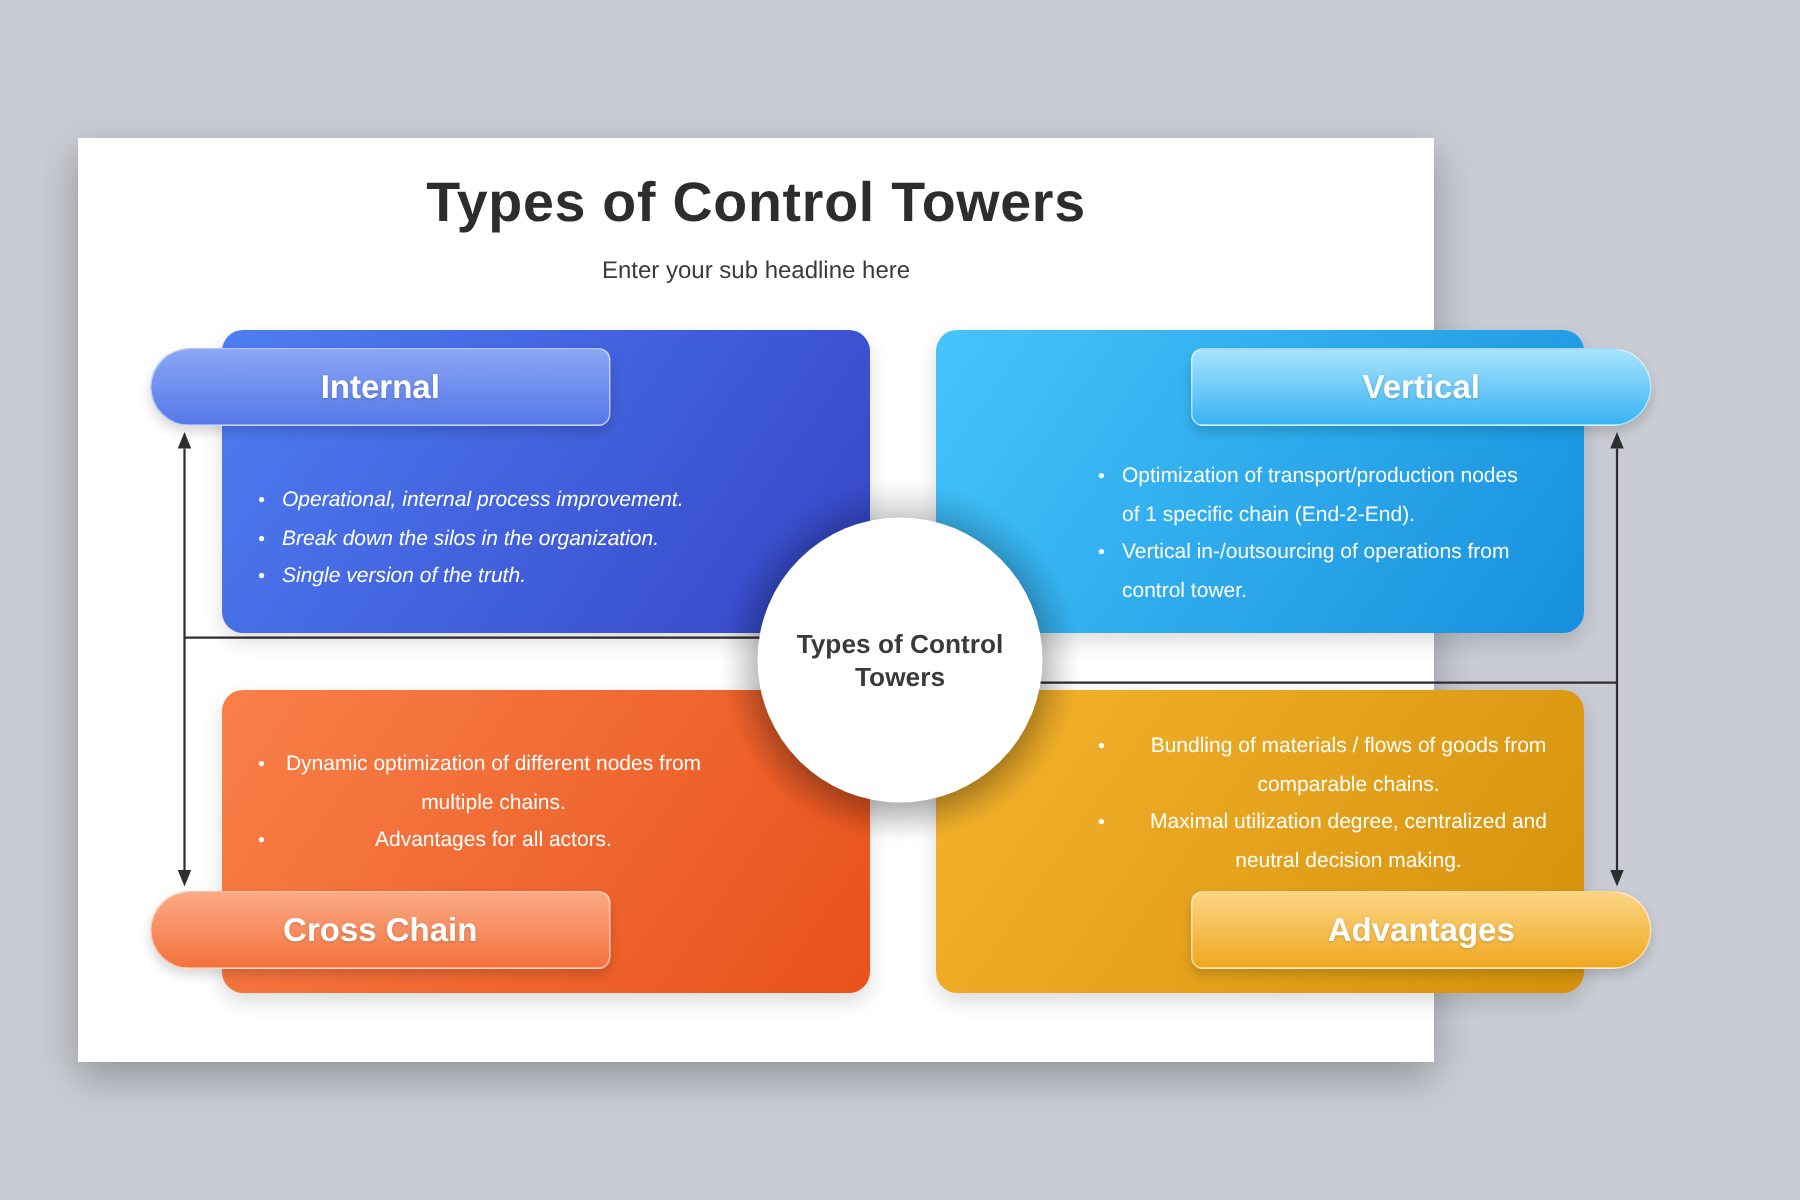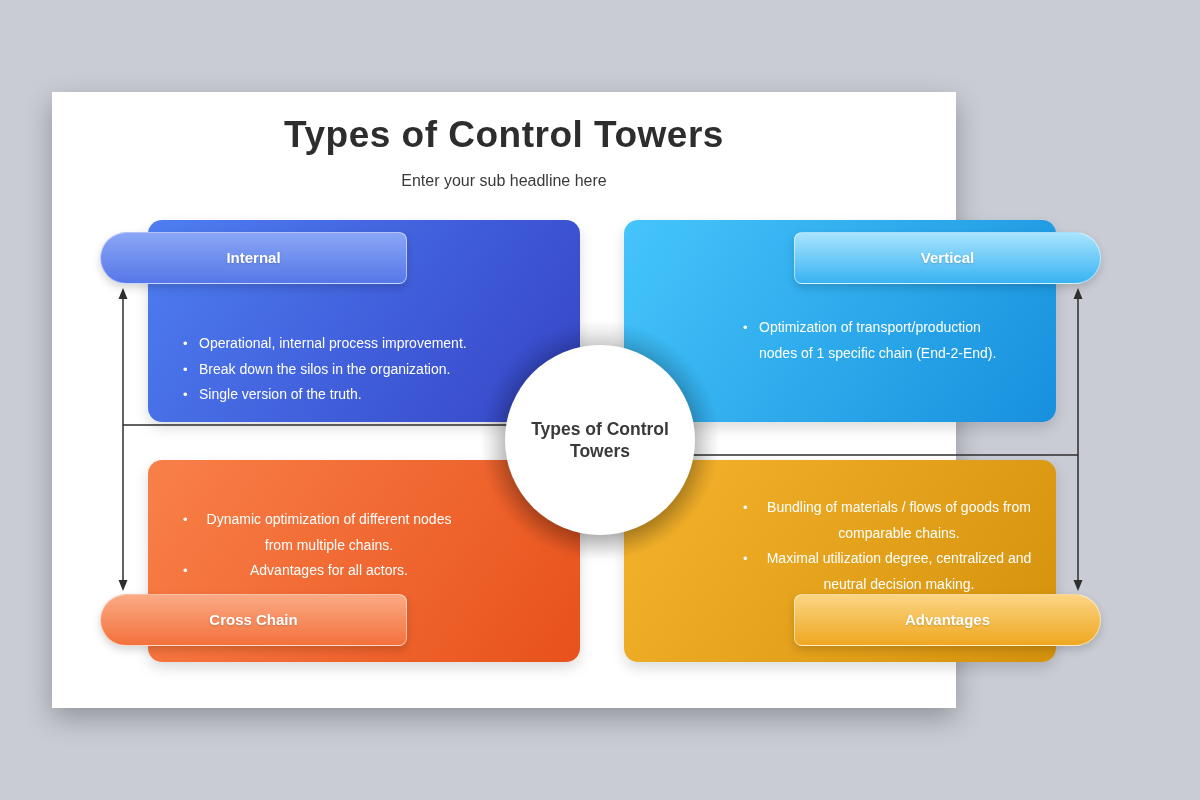--- a/index.html
+++ b/index.html
@@ -30,36 +30,36 @@
     background:linear-gradient(125deg, var(--card-from), var(--card-to));
     box-shadow:0 6px 14px rgba(0,0,0,0.14);
   }
   .card.tl { left:96px;  top:128px; }
   .card.tr { left:572px; top:128px; }
   .card.bl { left:96px;  top:368px; }
   .card.br { left:572px; top:368px; }
   .pill {
     position:absolute; width:307px; height:52px;
     line-height:50px; text-align:center;
-    color:#ffffff; font-weight:700; font-size:15px;
+    color:#ffffff; font-weight:700; font-size:22px;
     background:linear-gradient(180deg, var(--pill-from), var(--pill-to));
     border:1px solid rgba(255,255,255,0.55);
     box-sizing:border-box; z-index:6;
     text-shadow:0 1px 2px rgba(0,0,0,0.18);
     box-shadow:0 4px 8px rgba(0,0,0,0.16);
   }
   .pill.left  { left:48px;  border-radius:26px 8px 8px 26px; }
   .pill.right { left:742px; border-radius:8px 26px 26px 8px; }
   .pill.top    { top:140px; }
   .pill.bottom { top:502px; }
   .bullets {
-    margin:11px; list-style:none;
+    margin:0; list-style:none;
     color:#ffffff; font-size:14px; line-height:25.5px;
   }
-  .card.tl .bullets { padding:100px 30px 0 20px; }
+  .card.tl .bullets { padding:100px 30px 0 20px;font-style:italic; }
   .card.tr .bullets { padding:84px 40px 0 104px; }
   .card.bl .bullets { padding:36px 110px 0 20px;text-align:center; }
   .card.br .bullets { padding:24px 6px 0 104px;text-align:center; }
   .bullets li { position:relative; padding-left:20px; }
   .bullets li::before {
     content:"\2022"; position:absolute; left:4px; top:0; font-size:13px;
   }
   .ring {
     position:absolute; left:428px; top:228px;
     width:240px; height:240px; border-radius:50%;
@@ -109,20 +109,21 @@
     <ul class="bullets">
       <li>Operational, internal process improvement.</li>
       <li>Break down the silos in the organization.</li>
       <li>Single version of the truth.</li>
     </ul>
   </div>
 
   <div class="card tr" style="--card-from: #45c5fb; --card-to: #1790dd; --pill-from: #a8e4fd; --pill-to: #38b3f3;">
     <ul class="bullets">
       <li>Optimization of transport/production nodes of 1 specific chain (End-2-End).</li>
+      <li>Vertical in-/outsourcing of operations from control tower.</li>
     </ul>
   </div>
 
   <div class="card bl" style="--card-from: #f98049; --card-to: #e8511b; --pill-from: #fbaa85; --pill-to: #f3713c;">
     <ul class="bullets">
       <li>Dynamic optimization of different nodes from multiple chains.</li>
       <li>Advantages for all actors.</li>
     </ul>
   </div>
 

